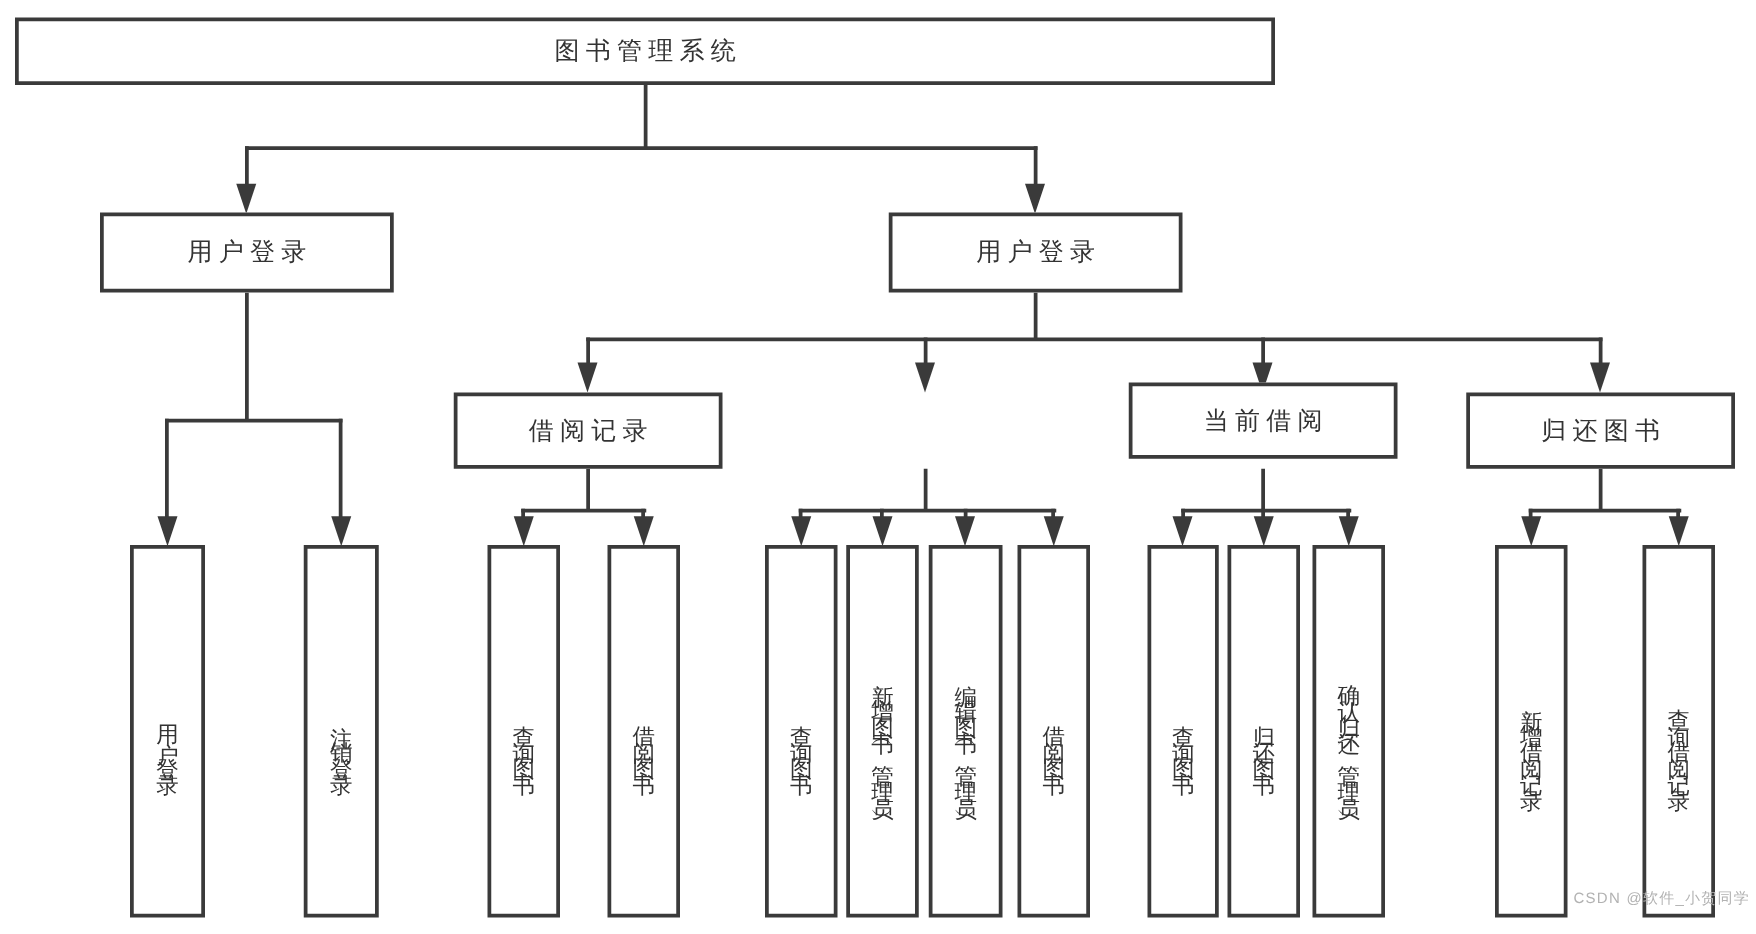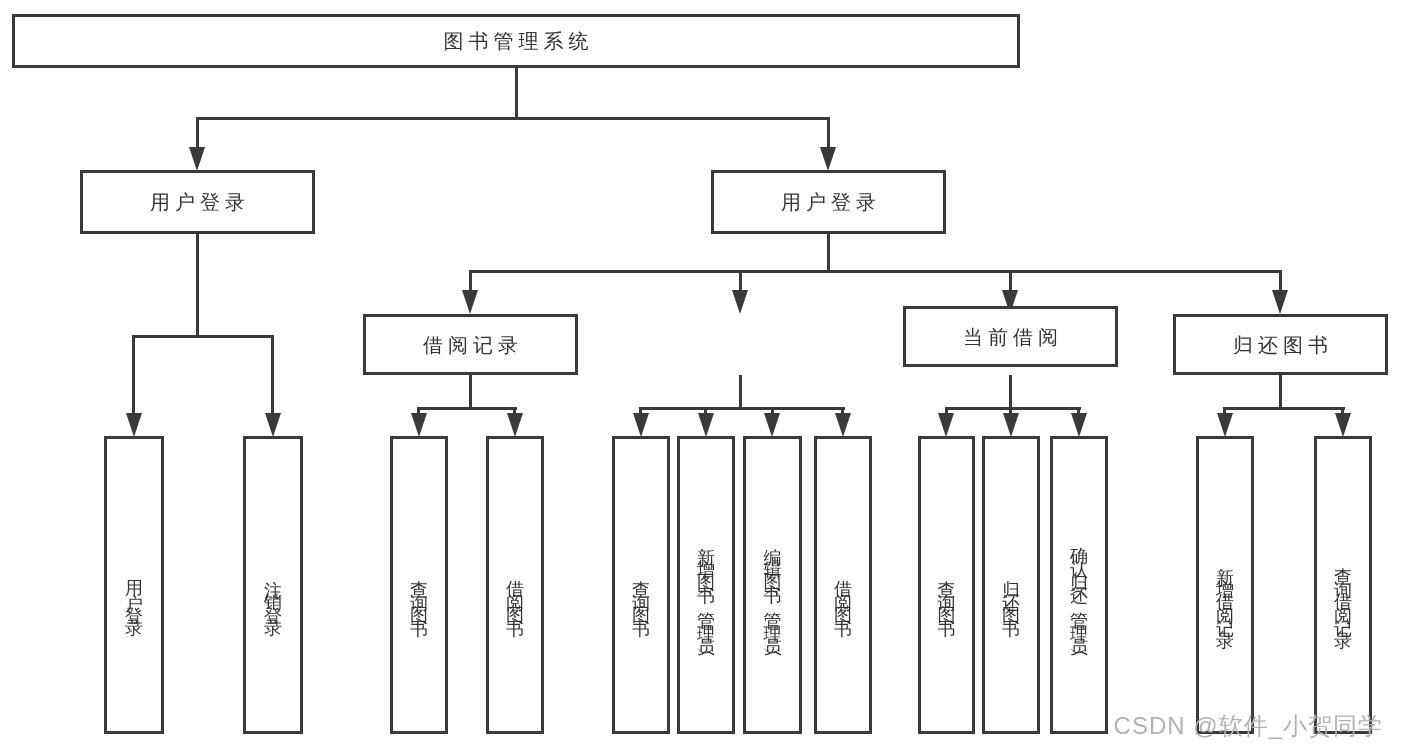--- a/index.html
+++ b/index.html
@@ -47,23 +47,23 @@
   .vl { position: absolute; width: 3px; background: var(--line); z-index: 1; }
   .hl { position: absolute; height: 3px; background: var(--line); z-index: 1; }
   .arw {
     position: absolute; width: 0; height: 0; z-index: 1;
     border-left: 8px solid transparent;
     border-right: 8px solid transparent;
     border-top: 24px solid var(--line);
   }
   .watermark {
     position: absolute;
-    right: 22px;
+    right: 5px;
     top: 710px;
-    font-size: 24px;
+    font-size: 12px;
     letter-spacing: 1px;
     color: var(--watermark);
     z-index: 3;
     white-space: nowrap;
   }
 </style>
 </head>
 <body>
 
 <div class="canvas">

